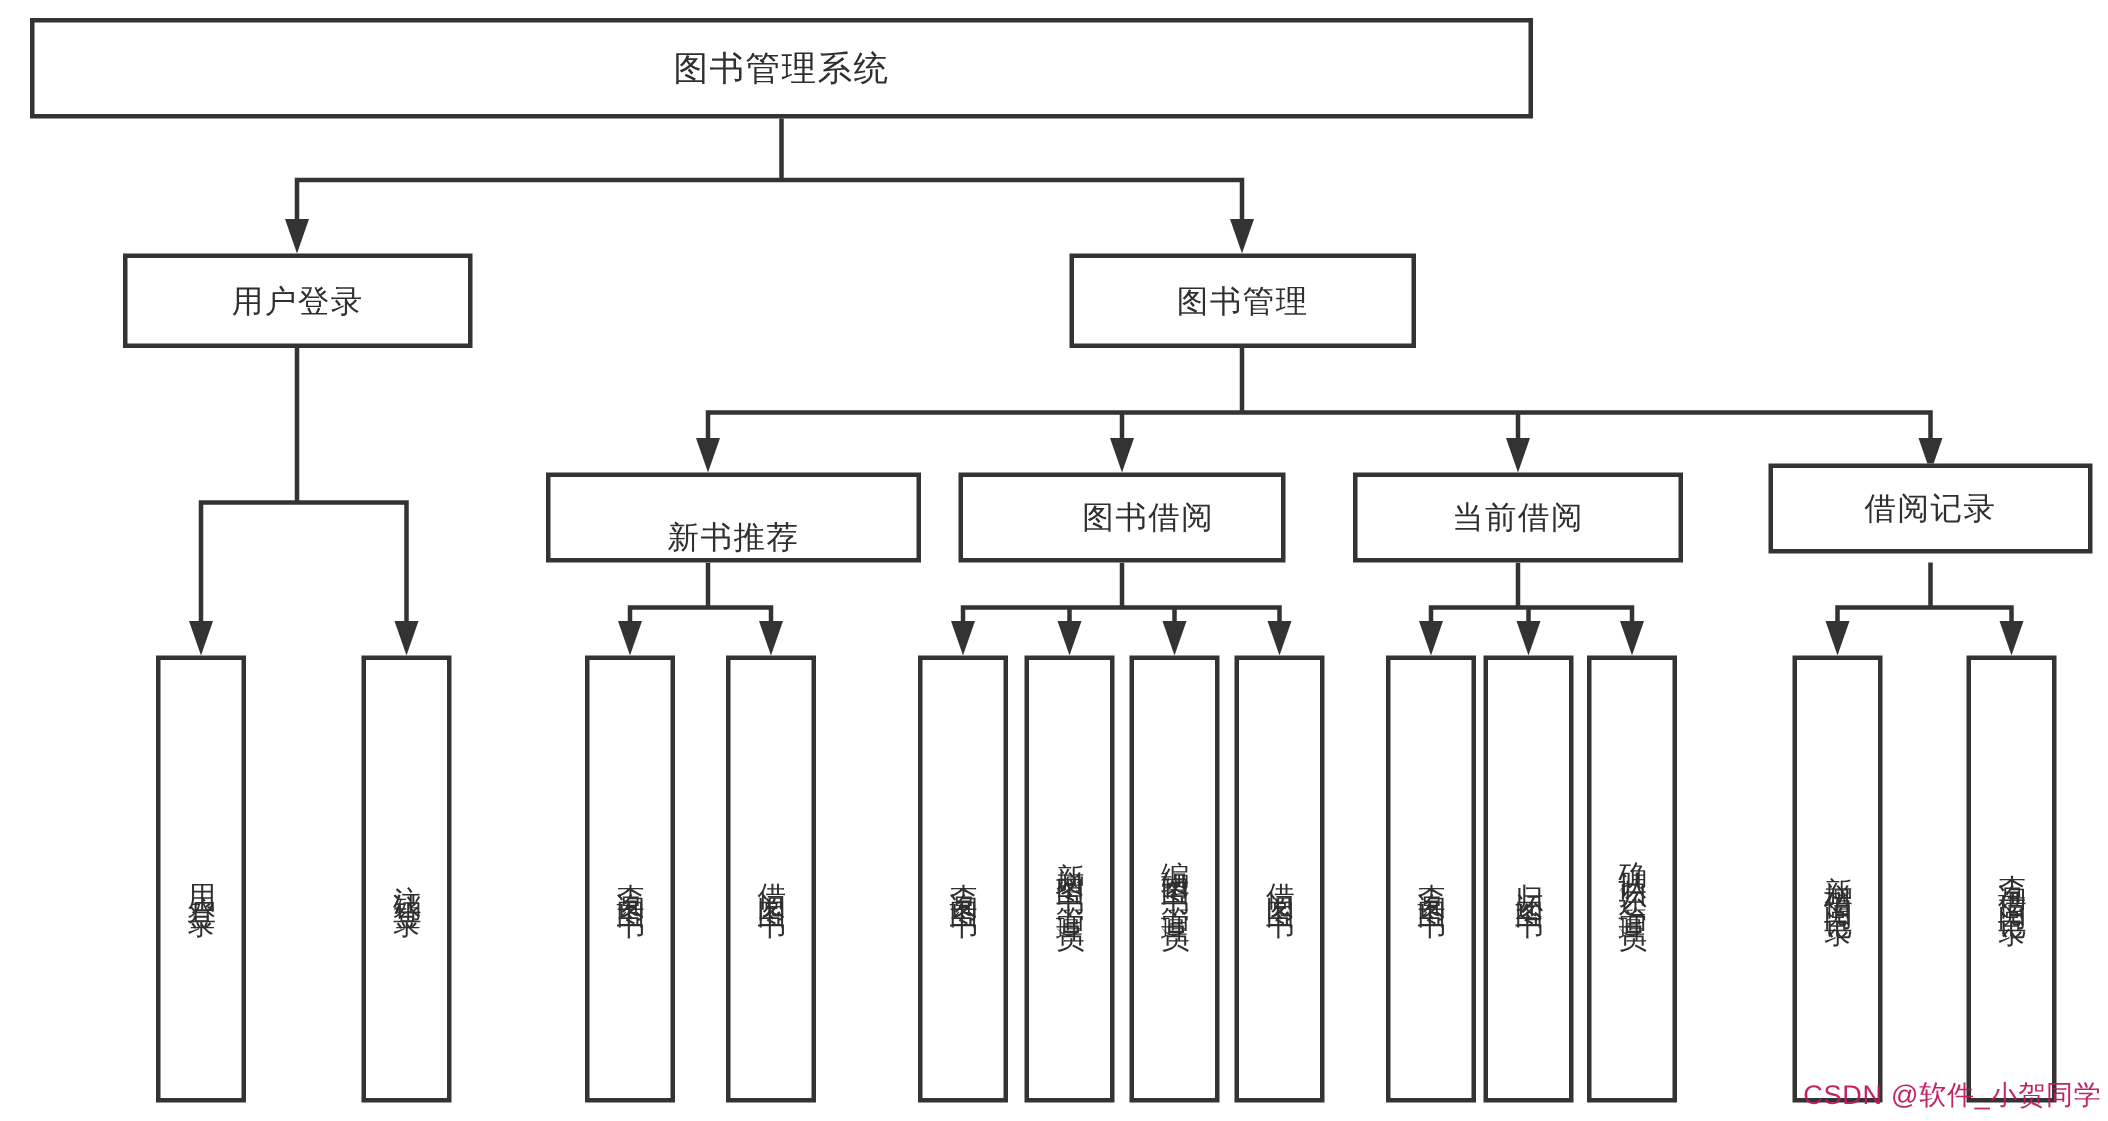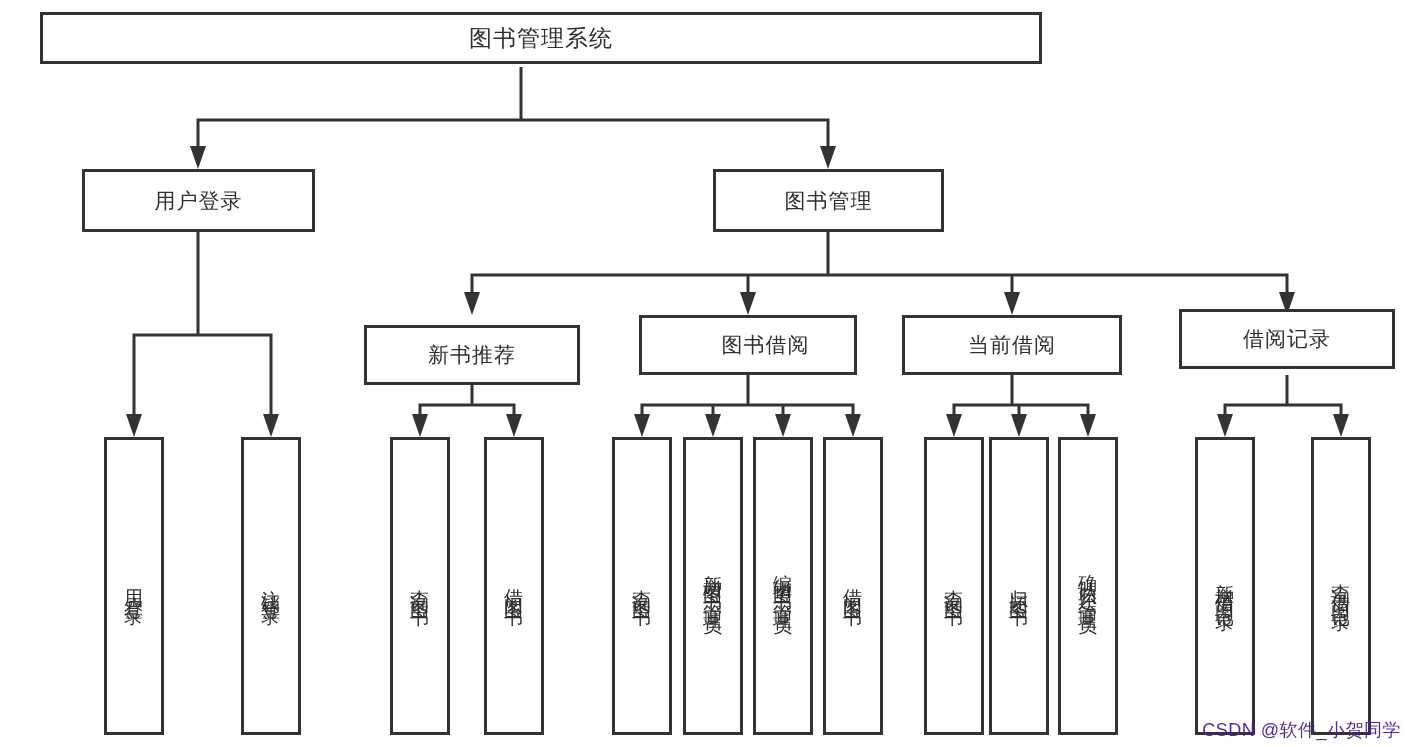--- a/index.html
+++ b/index.html
@@ -14,21 +14,21 @@
     text-align:center;
   }
   .root-node{font-size:23px;letter-spacing:1px;}
   .branch-node{font-size:21px;letter-spacing:1px;}
   .leaf-node{width:60px;height:298px;top:437px;}
   .leaf-node .vtext{
     writing-mode:vertical-rl;font-size:19px;letter-spacing:6px;line-height:1;
     white-space:nowrap;
   }
   #watermark{
-    position:absolute;right:4px;bottom:5px;font-size:18px;color:#4c1d95;
+    position:absolute;right:4px;bottom:5px;font-size:18px;color:#be185d;
     letter-spacing:0.5px;opacity:0.95;z-index:5;
   }
 </style>
 </head>
 <body>
 
 <div id="stage">
 
   <svg id="connectors" width="1405" height="747" viewBox="0 0 1405 747" xmlns="http://www.w3.org/2000/svg">
     <g stroke="#333333" stroke-width="3" fill="none">
@@ -63,32 +63,32 @@
       <polygon points="775,414 791,414 783,437"></polygon>
       <polygon points="845,414 861,414 853,437"></polygon>
       <polygon points="946,414 962,414 954,437"></polygon>
       <polygon points="1011,414 1027,414 1019,437"></polygon>
       <polygon points="1080,414 1096,414 1088,437"></polygon>
       <polygon points="1217,414 1233,414 1225,437"></polygon>
       <polygon points="1333,414 1349,414 1341,437"></polygon>
     </g>
   </svg>
 
-  <div class="node root-node" style="left:20px;top:12px;width:1002px;height:52px;margin-left:20px;">
+  <div class="node root-node" style="left:20px;top:12px;width:1002px;height:67px;">
     <span>图书管理系统</span>
   </div>
 
   <div class="node branch-node" style="left:82px;top:169px;width:233px;height:63px;">
     <span>用户登录</span>
   </div>
   <div class="node branch-node" style="left:713px;top:169px;width:231px;height:63px;">
     <span>图书管理</span>
   </div>
 
-  <div class="node branch-node" style="left:364px;top:325px;width:216px;height:60px;">
+  <div class="node branch-node" style="left:364px;top:315px;width:250px;height:60px;align-items:flex-end;">
     <span>新书推荐</span>
   </div>
   <div class="node branch-node" style="left:639px;top:315px;width:218px;height:60px;padding-left:35px;">
     <span>图书借阅</span>
   </div>
   <div class="node branch-node" style="left:902px;top:315px;width:220px;height:60px;">
     <span>当前借阅</span>
   </div>
   <div class="node branch-node" style="left:1179px;top:309px;width:216px;height:60px;">
     <span>借阅记录</span>

